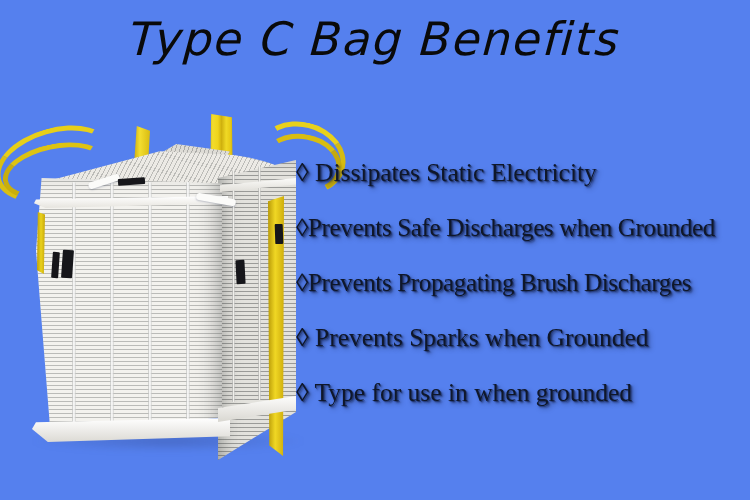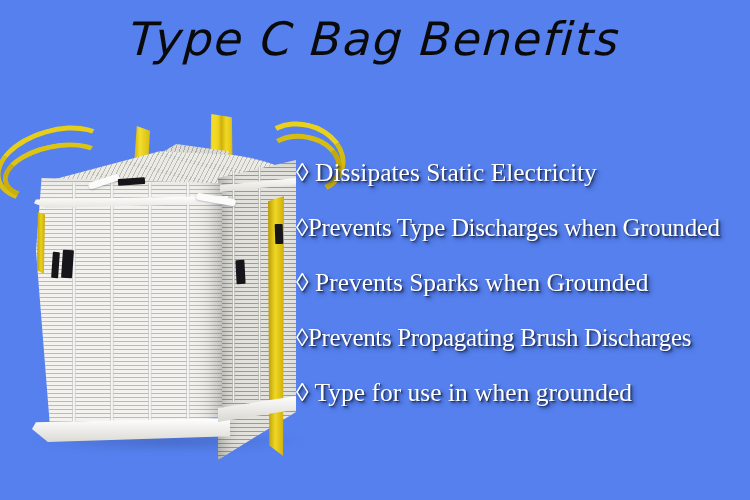--- a/index.html
+++ b/index.html
@@ -39,21 +39,21 @@
   #benefits {
     position: absolute;
     left: 296px;
     top: 156px;
     width: 454px;
   }
   .benefit {
     display: block;
     height: 55px;
     line-height: 34px;
-    color: #ffffff;
+    color: #0f172a;
     font-family: "Liberation Serif", serif;
     font-size: 25.5px;
     font-weight: 400;
     white-space: nowrap;
     text-shadow:
       1px 1px 0 rgba(20, 34, 78, .55),
       2px 2px 2px rgba(16, 28, 66, .55),
       3px 3px 5px rgba(14, 24, 58, .40);
   }
   .benefit.tight { letter-spacing: -0.35px; font-size: 25px; }
@@ -298,29 +298,29 @@
     <div id="tag-e" class="tag"></div>
   </div>
 
   <div id="benefits">
 
     <div class="benefit">
       <span class="bullet">◊</span><span> Dissipates Static Electricity</span>
     </div>
 
     <div class="benefit tight">
-      <span class="bullet">◊</span><span>Prevents Type Discharges when Grounded</span>
+      <span class="bullet">◊</span><span>Prevents Safe Discharges when Grounded</span>
+    </div>
+
+    <div class="benefit tight">
+      <span class="bullet">◊</span><span>Prevents Propagating Brush Discharges</span>
     </div>
 
     <div class="benefit">
       <span class="bullet">◊</span><span> Prevents Sparks when Grounded</span>
     </div>
 
-    <div class="benefit tight">
-      <span class="bullet">◊</span><span>Prevents Propagating Brush Discharges</span>
-    </div>
-
     <div class="benefit">
       <span class="bullet">◊</span><span> Type for use in when grounded</span>
     </div>
 
   </div>
 </div>
 
 </body></html>

